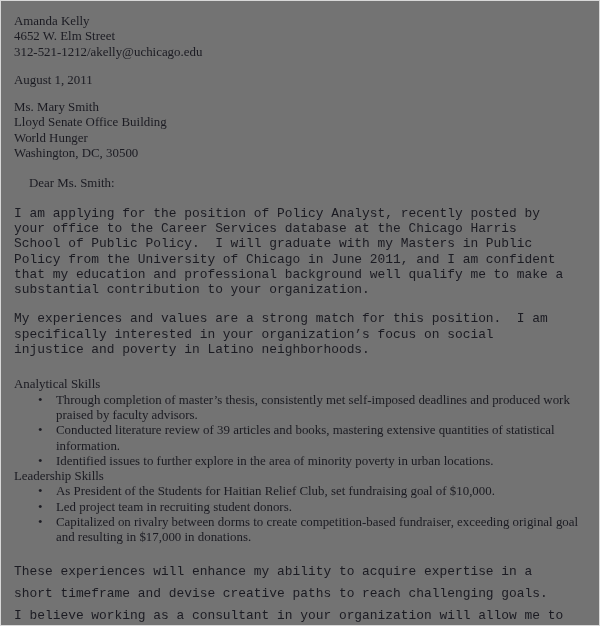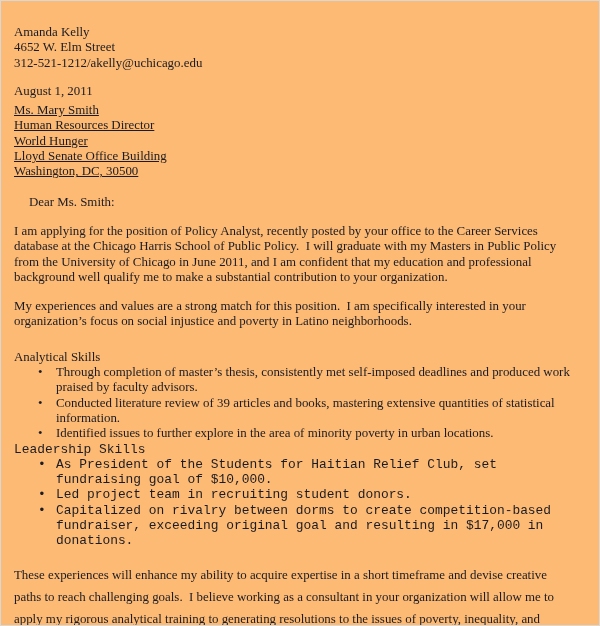--- a/index.html
+++ b/index.html
@@ -5,37 +5,38 @@
   html, body { margin: 0; padding: 0; background: #ffffff; }
   body {
     width: 600px; height: 626px;
     font-family: "Liberation Serif", serif;
     color: #1b1b22;
     -webkit-font-smoothing: antialiased;
   }
   .page {
     box-sizing: border-box;
     width: 600px; height: 626px;
-    background: #fdba74;
+    background: #737373;
     border: 1px solid #d8d8d8;
-    padding: 24px 12px 0 13px;
+    padding: 13px 12px 0 13px;
     font-size: 12.9px;
     line-height: 15.3px;
     overflow: hidden;
   }
   .addr-line { white-space: pre; }
   .date-line { margin-top: 13px; }
-  .recipient { margin-top: 4px; text-decoration: underline; }
+  .recipient { margin-top: 12px; }
   .salutation { margin-top: 15px; margin-left: 15px; }
   p.para {
     margin: 14px 17px 0 0;
     white-space: pre-wrap;
+    font-family: Liberation Mono, monospace;
   }
   .section { margin-top: 20px; }
-  .section.flush { margin-top: 0; font-family: Liberation Mono, monospace; }
+  .section.flush { margin-top: 0; }
   .section-heading { }
   ul.bullets { margin: 0; padding: 0; list-style: none; }
   ul.bullets li { display: flex; padding-left: 24px; }
   .bullet-glyph { flex: none; width: 18px; }
   .bullet-text { flex: 1; }
   p.closing {
     margin-top: 15px;
     line-height: 22px;
   }
 </style>
@@ -47,23 +48,22 @@
   <div class="sender">
     <div class="addr-line">Amanda Kelly</div>
     <div class="addr-line">4652 W. Elm Street</div>
     <div class="addr-line">312-521-1212/akelly@uchicago.edu</div>
   </div>
 
   <div class="date-line">August 1, 2011</div>
 
   <div class="recipient">
     <div class="addr-line">Ms. Mary Smith</div>
-    <div class="addr-line">Human Resources Director</div>
+    <div class="addr-line">Lloyd Senate Office Building</div>
     <div class="addr-line">World Hunger</div>
-    <div class="addr-line">Lloyd Senate Office Building</div>
     <div class="addr-line">Washington, DC, 30500</div>
   </div>
 
   <div class="salutation">Dear Ms. Smith:</div>
 
   <p class="para">I am applying for the position of Policy Analyst, recently posted by your office to the Career Services database at the Chicago Harris School of Public Policy.  I will graduate with my Masters in Public Policy from the University of Chicago in June 2011, and I am confident that my education and professional background well qualify me to make a substantial contribution to your organization.</p>
 
   <p class="para">My experiences and values are a strong match for this position.  I am specifically interested in your organization’s focus on social injustice and poverty in Latino neighborhoods.</p>
 
   <div class="section">

